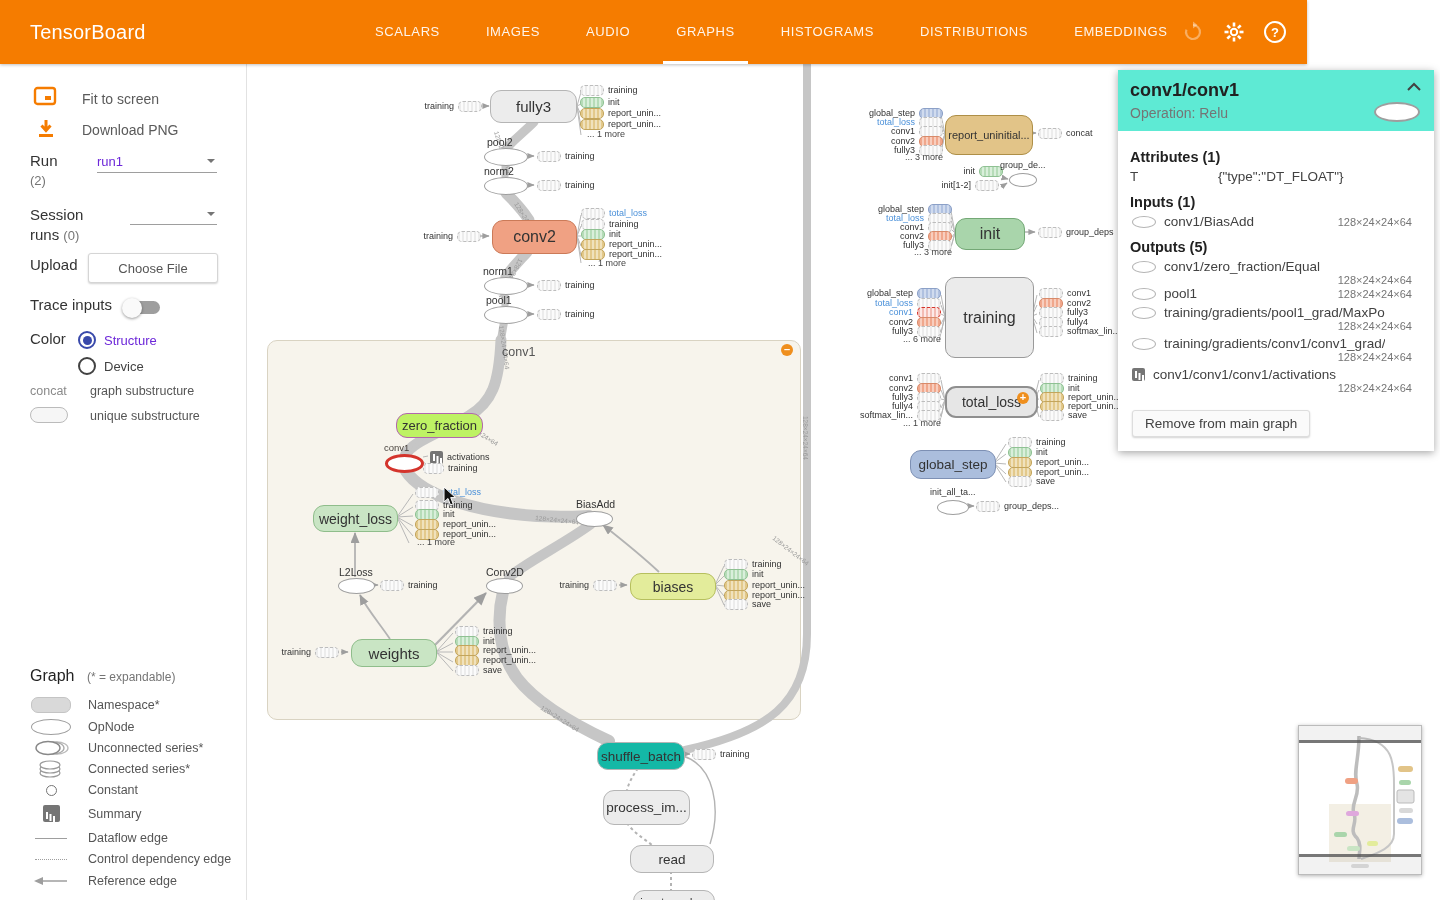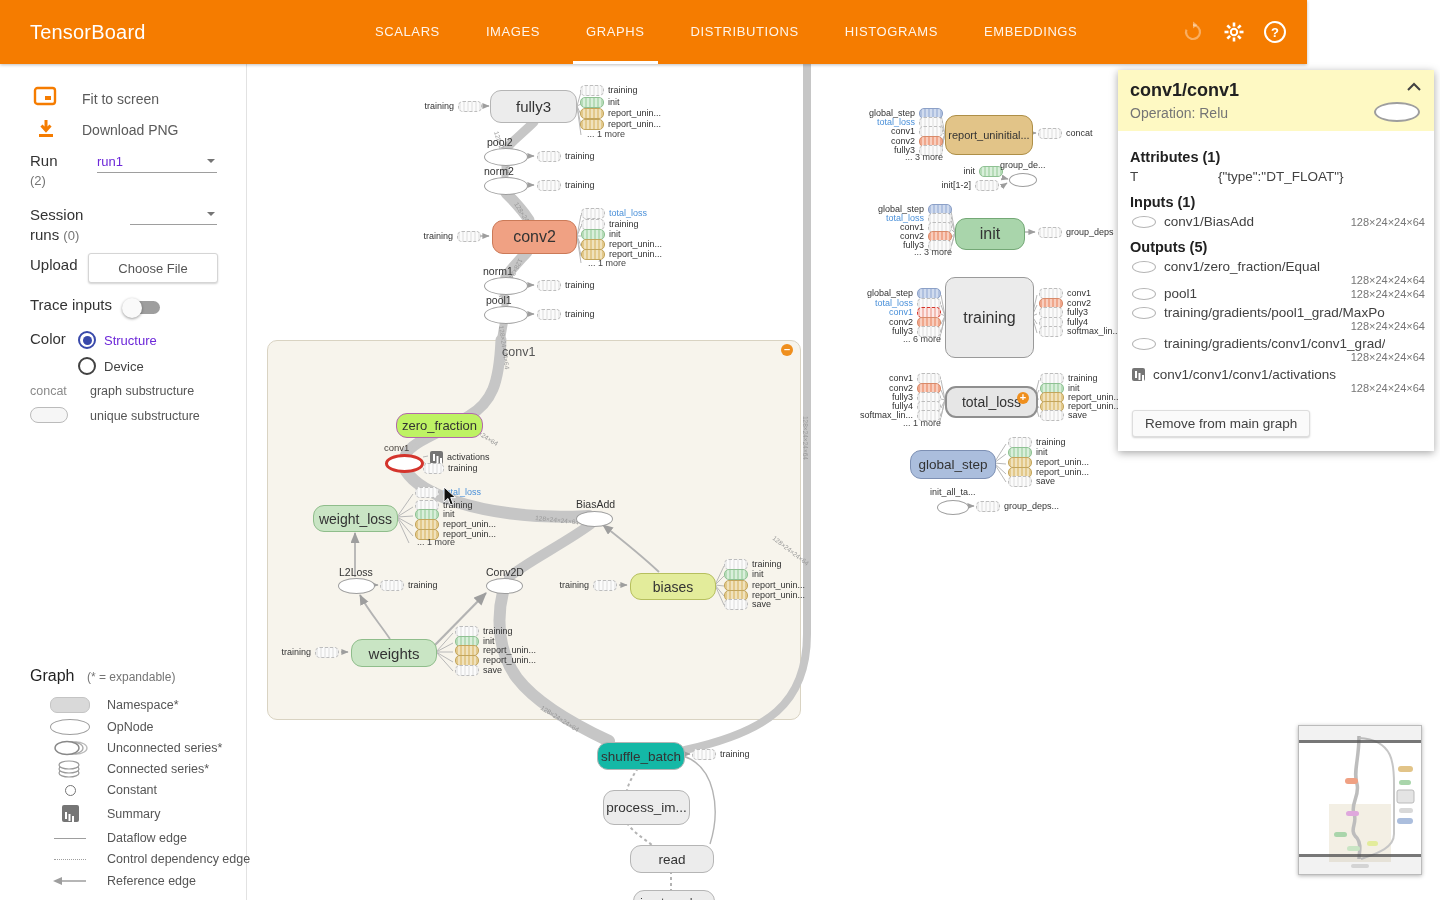--- a/index.html
+++ b/index.html
@@ -27,21 +27,21 @@
          border-right:4px solid transparent;border-top:4.5px solid #757575;}
   .btn-file{position:absolute;background:#fff;border:1px solid #d5d5d5;border-radius:3px;
             box-shadow:0 1px 2px rgba(0,0,0,.18);font-size:13px;color:#555;
             display:flex;align-items:center;justify-content:center;cursor:pointer;}
   .toggle{position:absolute;width:34px;height:13px;background:#9e9e9e;border-radius:7px;}
   .toggle .knob{position:absolute;left:-4px;top:-3.5px;width:20px;height:20px;border-radius:50%;
          background:#fafafa;box-shadow:0 1px 3px rgba(0,0,0,.4);}
   .radio{position:absolute;width:14px;height:14px;border-radius:50%;border:2px solid #424242;background:#fff;}
   .radio.sel{border-color:#3949ab;}
   .radio.sel::after{content:"";position:absolute;left:2.5px;top:2.5px;width:9px;height:9px;border-radius:50%;background:#3949ab;}
-  .leg-row{position:absolute;left:0;width:246px;height:18px;margin-left:19px;}
+  .leg-row{position:absolute;left:0;width:246px;height:18px;}
   .leg-ic{position:absolute;left:30px;width:42px;height:18px;display:flex;align-items:center;justify-content:center;}
   .leg-lb{position:absolute;left:88px;top:2px;font-size:12.5px;color:#555;white-space:nowrap;}
   .lns{width:38px;height:14px;border-radius:7px;background:#d9d9d9;border:1px solid #c4c4c4;}
   .lop{width:38px;height:14px;border-radius:50%;background:#fff;border:1.5px solid #9e9e9e;}
   .lconst{width:9px;height:9px;border-radius:50%;border:1.5px solid #757575;background:#fff;}
   .lline{width:32px;height:0;border-top:1.5px solid #9e9e9e;}
   .ldot{width:32px;height:0;border-top:1.5px dotted #9e9e9e;}
   
   .gr{position:absolute;left:247px;top:64px;width:1193px;height:836px;background:#fff;overflow:hidden;}
   .gbox{position:absolute;background:#f7f4ec;border:1px solid #d9d3c2;border-radius:10px;z-index:1;}
@@ -64,26 +64,26 @@
   .sr.r{border:1.5px dashed #d4342c;background:repeating-linear-gradient(90deg,#f3bcb4 0 2px,#fde9e7 2px 4px);}
   .sumic{width:13px;height:13px;background:#757575;border-radius:2px;position:relative;flex:none;}
   .sumic::after{content:"";position:absolute;left:3px;bottom:3px;width:2px;height:7px;background:#fff;
       box-shadow:3.5px 2px 0 #fff,7px 4px 0 #fff;}
   .badge{position:absolute;width:12px;height:12px;border-radius:50%;background:#ef8f1e;color:#fff;
       font-size:11px;line-height:11px;text-align:center;font-weight:bold;z-index:4;cursor:pointer;}
   .et{font-size:6.5px;fill:#999;}
   
   .panel{position:absolute;left:1118px;top:70px;width:316px;z-index:25;background:#fff;
          box-shadow:0 2px 8px rgba(0,0,0,.35);font-size:13.5px;}
-  .phead{background:#fef9c3;padding:10px 14px 10px 12px;position:relative;}
+  .phead{background:#5eead4;padding:10px 14px 10px 12px;position:relative;}
   .ptitle{font-size:18px;font-weight:bold;color:#212121;}
   .psub{font-size:14px;color:#757575;margin-top:4px;}
   .bigel{position:absolute;right:14px;top:32px;width:42px;height:16px;border:2px solid #9e9e9e;
          border-radius:50%;background:#fff;}
-  .pbody{padding:8px 9px 12px 12px;}
+  .pbody{padding:8px 22px 12px 12px;}
   .phdr{font-weight:bold;color:#212121;font-size:14.5px;margin:10px 0 4px 0;}
   .attr-row{display:flex;color:#424242;}
   .attr-key{width:88px;}
   .iorow{display:flex;align-items:center;gap:8px;margin:4px 0 0 2px;color:#424242;cursor:pointer;}
   .mel{width:22px;height:10px;border:1.5px solid #b5b5b5;border-radius:50%;background:#fff;flex:none;}
   .dim{text-align:right;font-size:11px;color:#757575;margin-top:0px;}
   .dim.inline{margin-left:auto;}
   .removebtn{margin:16px 0 2px 2px;display:inline-block;background:#fafafa;border:1px solid #ddd;
       border-radius:3px;box-shadow:0 1px 2px rgba(0,0,0,.18);padding:5px 12px;font-size:13.5px;
       color:#424242;cursor:pointer;}
@@ -96,23 +96,24 @@
 </head>
 <body>
 
 <div class="page">
 
   <div class="nav">
     <div class="nav-title">TensorBoard</div>
     <div class="tabs">
       <div class="tab">SCALARS</div>
       <div class="tab">IMAGES</div>
+      <div class="tab">AUDIO</div>
       <div class="tab active">GRAPHS</div>
+      <div class="tab">HISTOGRAMS</div>
       <div class="tab">DISTRIBUTIONS</div>
-      <div class="tab">HISTOGRAMS</div>
       <div class="tab">EMBEDDINGS</div>
     </div>
     <div class="nav-icons">
       <svg class="nicon" viewBox="0 0 24 24">
         <path d="M12 5 a7 7 0 1 1 -6.6 4.6" fill="none" stroke="rgba(255,255,255,.38)" stroke-width="2.2"></path>
         <path d="M12 1.5 L12 8.5 L16.5 5 Z" fill="rgba(255,255,255,.38)"></path>
       </svg>
       <svg class="nicon" viewBox="0 0 24 24">
         <circle cx="12" cy="12" r="3.2" fill="none" stroke="#fff" stroke-width="2"></circle>
         <g stroke="#fff" stroke-width="2.6">

